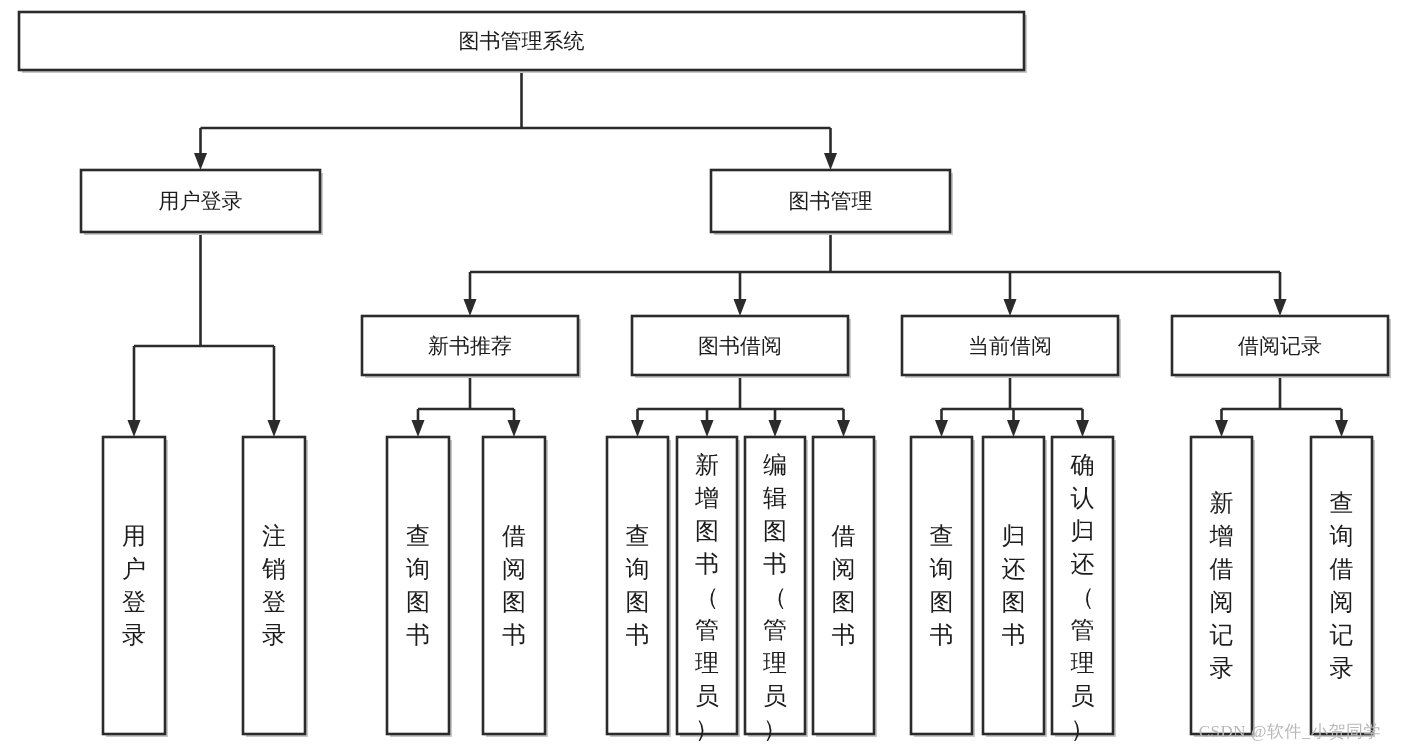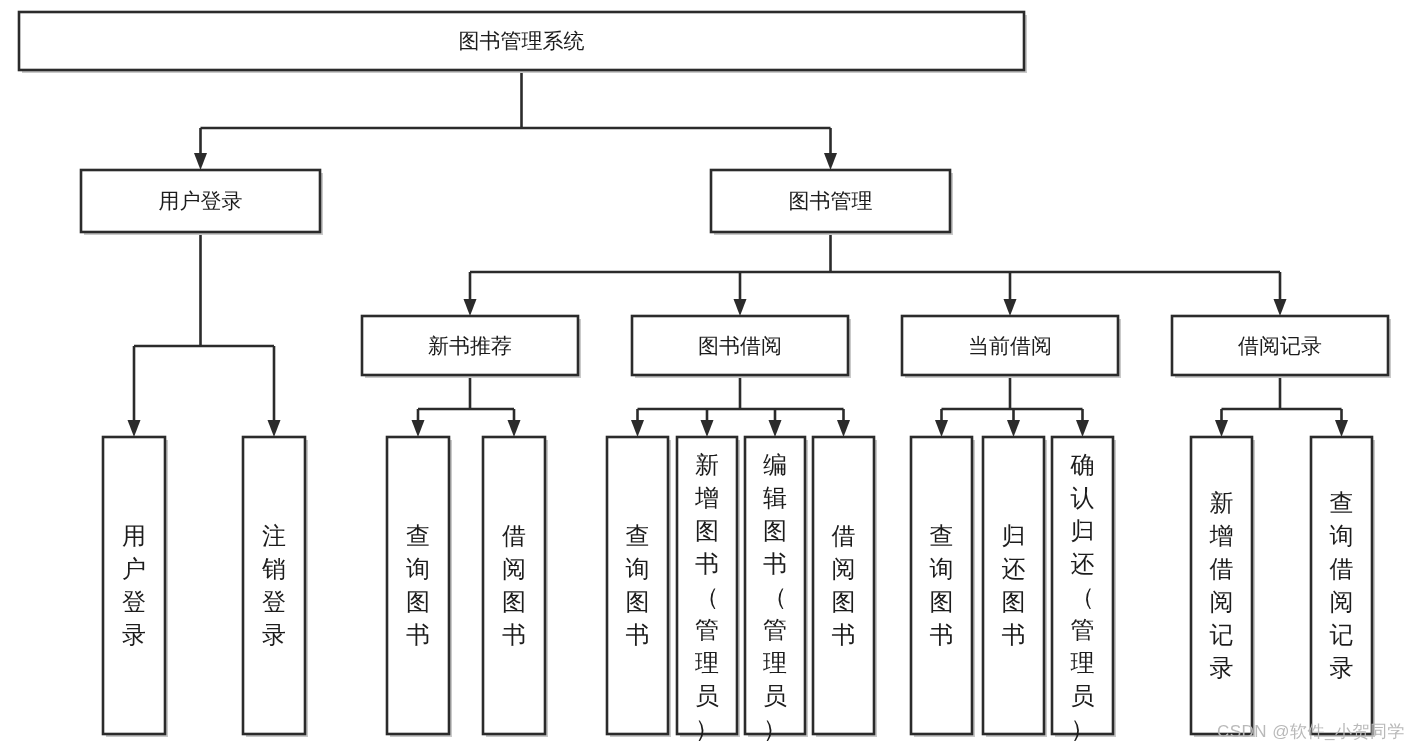--- a/index.html
+++ b/index.html
@@ -53,23 +53,23 @@
     dominant-baseline: middle;
   }
   .node-label-v {
     font-family: "DejaVu Sans", "Liberation Sans", sans-serif;
     fill: #1c1c1c;
     font-size: 24px;
     text-anchor: middle;
   }
   .watermark {
     position: absolute;
-    right: 0;
+    right: 24px;
     bottom: 4px;
-    font-family: Liberation Sans, sans-serif;
+    font-family: Liberation Serif, serif;
     font-size: 17px;
     color: #b9b9b9;
     white-space: nowrap;
     letter-spacing: 0.5px;
     pointer-events: none;
   }
 </style>
 </head>
 <body>
 

